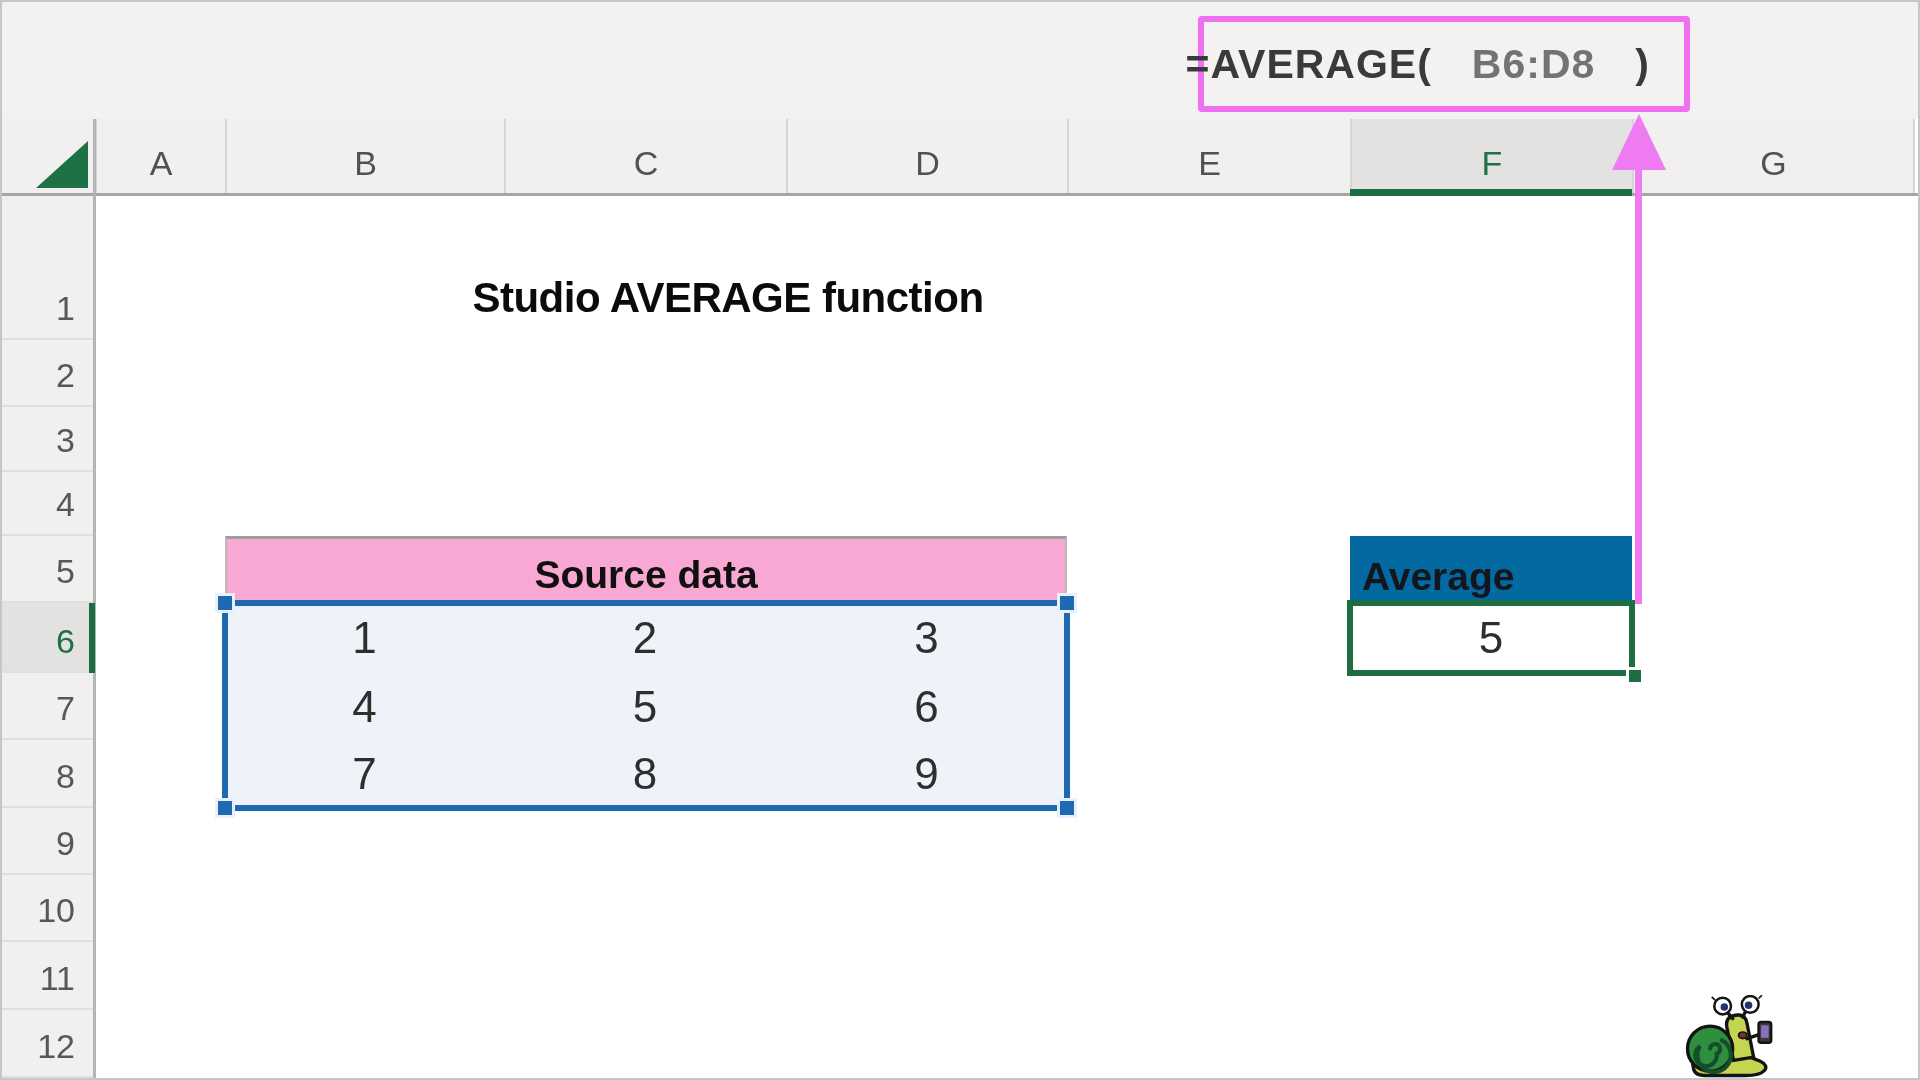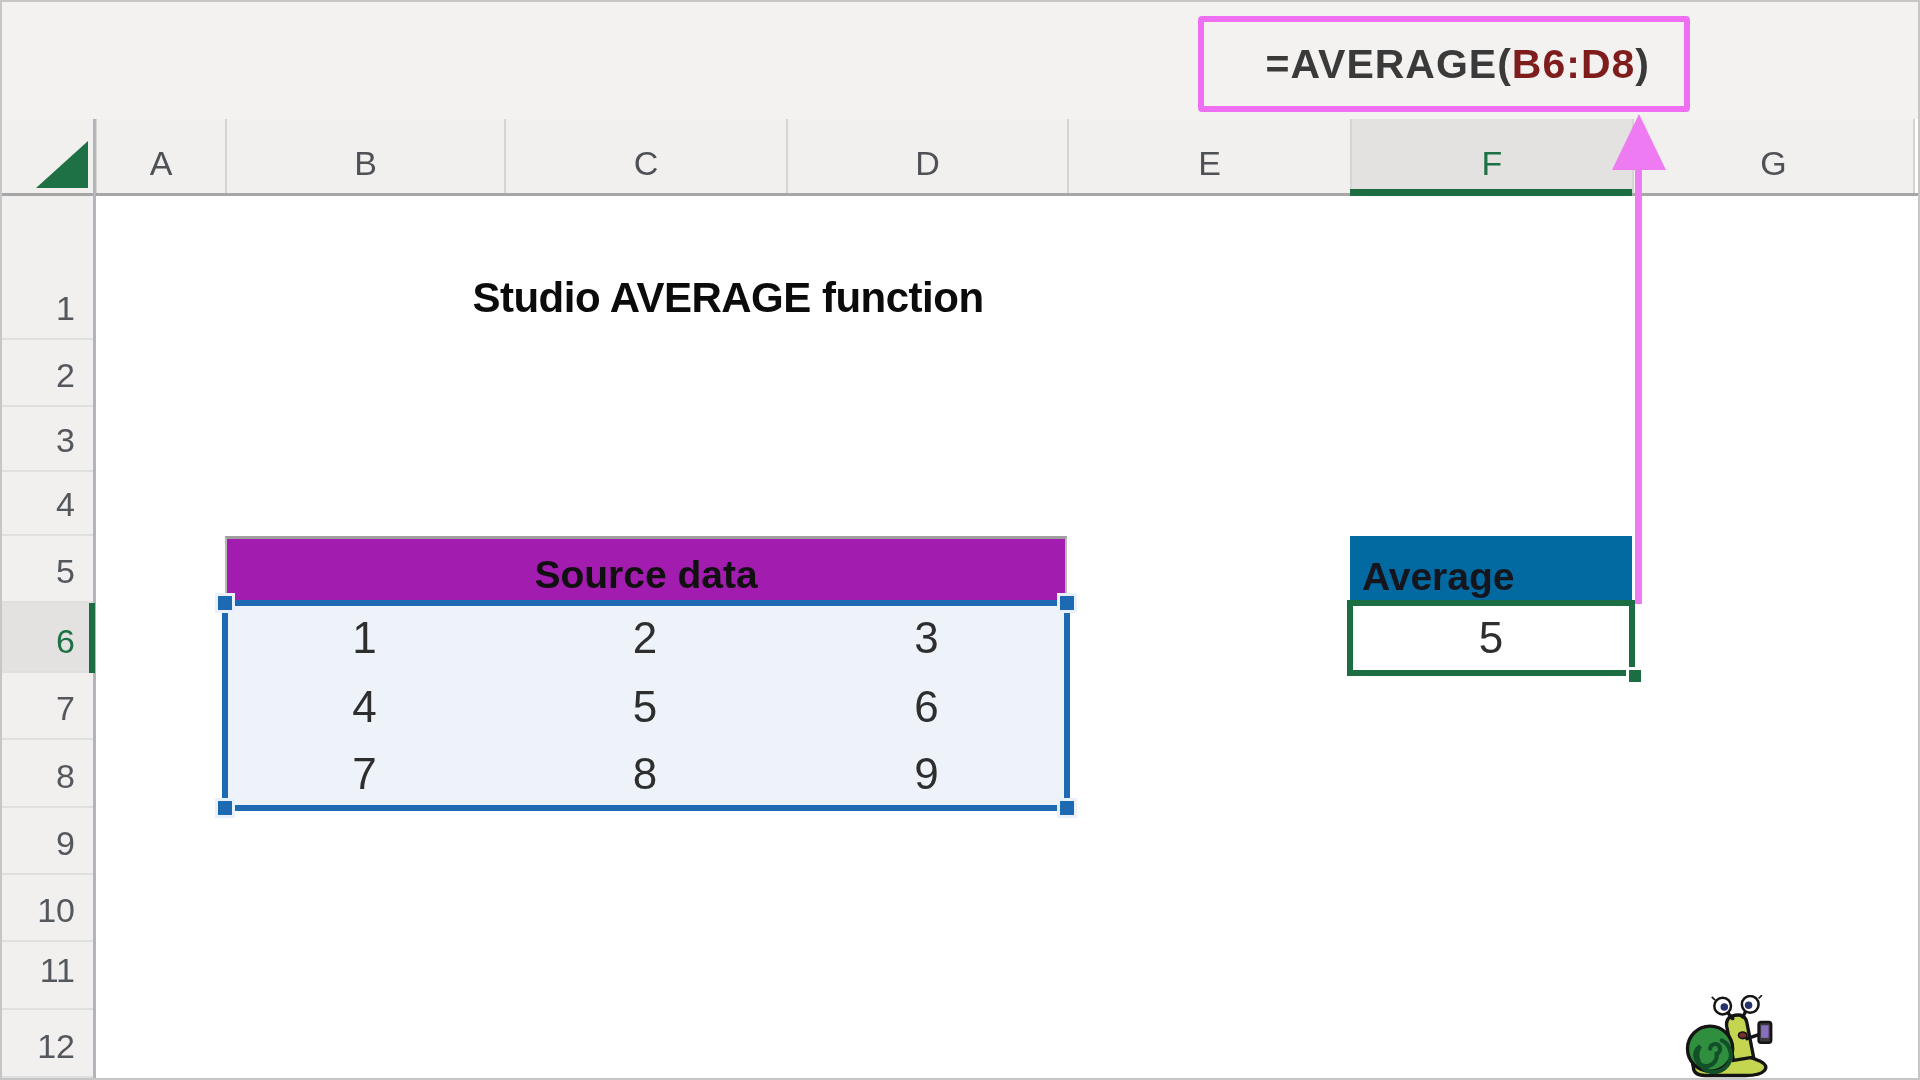--- a/index.html
+++ b/index.html
@@ -1,20 +1,20 @@
 <!DOCTYPE html>
 <html><head>
 <meta charset="utf-8">
 <style>
   * { margin: 0; padding: 0; box-sizing: border-box; }
   html, body { width: 1920px; height: 1080px; overflow: hidden; background: #fff; }
   body { font-family: "Liberation Sans", sans-serif; }
   #app { position: relative; width: 1920px; height: 1080px; background: #ffffff;
          border: 2px solid #c6c6c6; overflow: hidden; }
-  .abs { position: absolute; }
+  .abs { position: absolute; gap: 40px; }
 
   
   .topbar { left: 0; top: 0; width: 1920px; height: 117px; background: #f3f2f1; z-index: 3; }
   .whitebox { background: #ffffff; border: 2px solid #dedcda; border-radius: 12px; }
   .name-box { left: 32px; top: 17px; width: 365px; height: 86px;
               display: flex; align-items: center; justify-content: space-between;
               padding: 0 24px 0 26px; }
   .name-box-text { font-size: 38px; color: #3f4145; letter-spacing: 1px; }
   .dots { left: 421px; top: 38px; width: 14px; height: 44px;
           display: flex; flex-direction: column; justify-content: space-between; align-items: center; }
@@ -23,21 +23,21 @@
              display: flex; align-items: center; justify-content: space-around; padding: 0 14px; }
   .fx { font-family: "DejaVu Serif", serif; font-style: italic; font-weight: bold;
         font-size: 48px; color: #222; line-height: 1; padding-bottom: 6px; }
   .formula-bar { left: 758px; top: 17px; width: 1164px; height: 86px;
                  background: #fff; border: 2px solid #dedcda; border-radius: 12px 0 0 12px; }
   .magenta-box { left: 1196px; top: 14px; width: 492px; height: 96px;
                  border: 6px solid #ee6ff1; border-radius: 4px; z-index: 5;
                  display: flex; align-items: center; justify-content: flex-end;
                  padding-right: 34px; font-size: 41px; font-weight: bold; letter-spacing: 1px; }
   .f-dark { color: #3a3a3a; }
-  .f-blue { color: #7f1d1d; }
+  .f-blue { color: #737373; }
 
   
   .col-hdr { top: 117px; height: 76px; background: #f1f0ef; border-left: 2px solid #d5d5d5;
              display: flex; align-items: flex-end; justify-content: center;
              padding-bottom: 12px; font-size: 34px; color: #4f5156; z-index: 1; }
   .col-hdr.sel { background: #e3e2e0; color: #1e7145; }
   .corner { left: 0; top: 117px; width: 93px; height: 76px; background: #f1f0ef; z-index: 1; }
   .tri { left: 34px; top: 139px; width: 0; height: 0;
          border-left: 52px solid transparent; border-bottom: 47px solid #1e7145; z-index: 2; }
   .hdr-line { left: 0; top: 191px; width: 1920px; height: 3px; background: #a6a6a6; z-index: 2; }
@@ -48,21 +48,21 @@
   .row-hdr.sel { background: #e3e2e0; color: #1e7145; }
   .vline { left: 91px; top: 117px; width: 3px; height: 963px; background: #b2b6bb; z-index: 2; }
   .row6-bar { left: 87px; top: 601px; width: 6px; height: 70px; background: #1c6e42; z-index: 3; }
 
   
   .sheet-title { top: 272px; left: 726px; transform: translateX(-50%);
                  font-size: 42px; font-weight: bold; color: #0b0b0b;
                  letter-spacing: -0.5px; white-space: nowrap; z-index: 1; }
   .sheet-sub { top: 349px; left: 727px; transform: translateX(-50%);
                font-size: 39px; color: #1f1f1f; letter-spacing: -0.5px; white-space: nowrap; z-index: 1; }
-  .peach { left: 223px; top: 534px; width: 842px; height: 67px; background: #a21caf;
+  .peach { left: 223px; top: 534px; width: 842px; height: 67px; background: #f9a8d4;
            border-top: 3px solid #9f9f9f; border-left: 2px solid #b9b9b9; border-right: 2px solid #b9b9b9;
            display: flex; align-items: flex-end; justify-content: center; padding-bottom: 6px;
            font-size: 39px; font-weight: bold; color: #101010; z-index: 1; }
   .sel-range { left: 220px; top: 598px; width: 848px; height: 211px;
                border: 6px solid #1e6ab2; background: rgba(30,106,178,0.08); z-index: 1; }
   .handle { width: 20px; height: 20px; background: #1e6ab2; border: 3px solid #e8f1fb; z-index: 4; }
   .num-cell { display: flex; align-items: center; justify-content: center;
               font-size: 44px; color: #2e2e2e; z-index: 2; }
   .lavender { left: 1348px; top: 534px; width: 282px; height: 67px; background: #0369a1;
               display: flex; align-items: flex-end; padding: 0 0 4px 12px;
@@ -174,21 +174,21 @@
     </div>
   <div class="abs row-hdr" style="top:738px;height:68px;">
       <span>8</span>
     </div>
   <div class="abs row-hdr" style="top:806px;height:67px;">
       <span>9</span>
     </div>
   <div class="abs row-hdr" style="top:873px;height:67px;">
       <span>10</span>
     </div>
-  <div class="abs row-hdr" style="top:940px;height:68px;align-items:center;">
+  <div class="abs row-hdr" style="top:940px;height:68px;">
       <span>11</span>
     </div>
   <div class="abs row-hdr" style="top:1008px;height:68px;">
       <span>12</span>
     </div>
 
   <div class="abs vline"></div>
   <div class="abs row6-bar"></div>
 
   <div class="abs sheet-title">Studio AVERAGE function</div>

